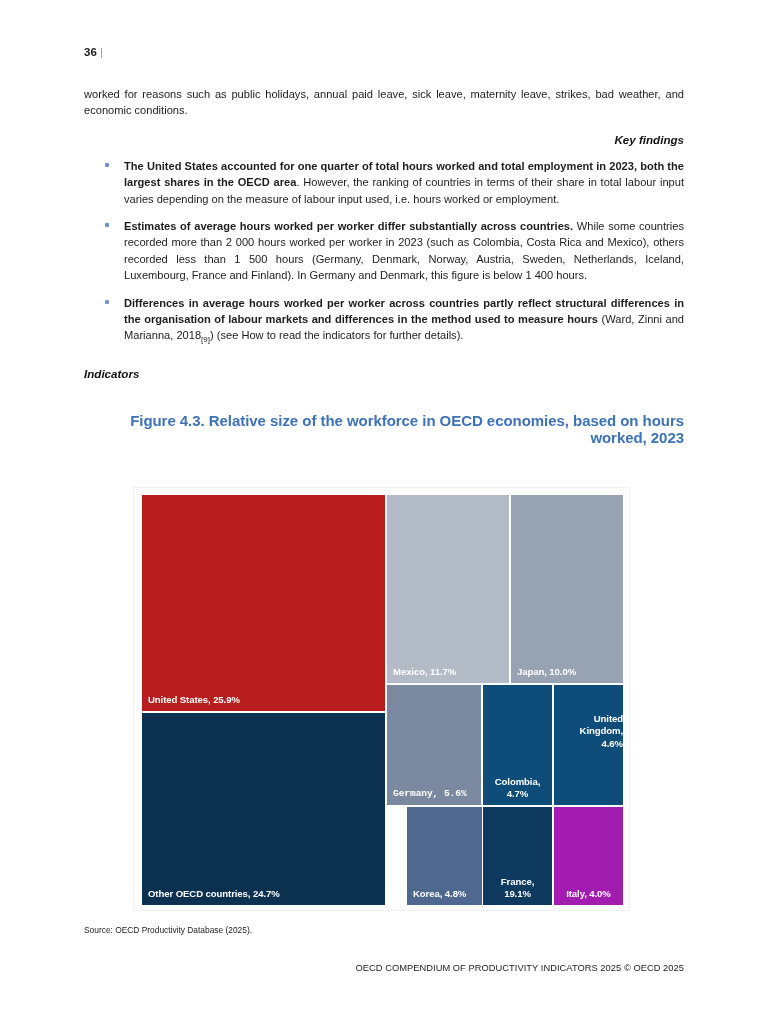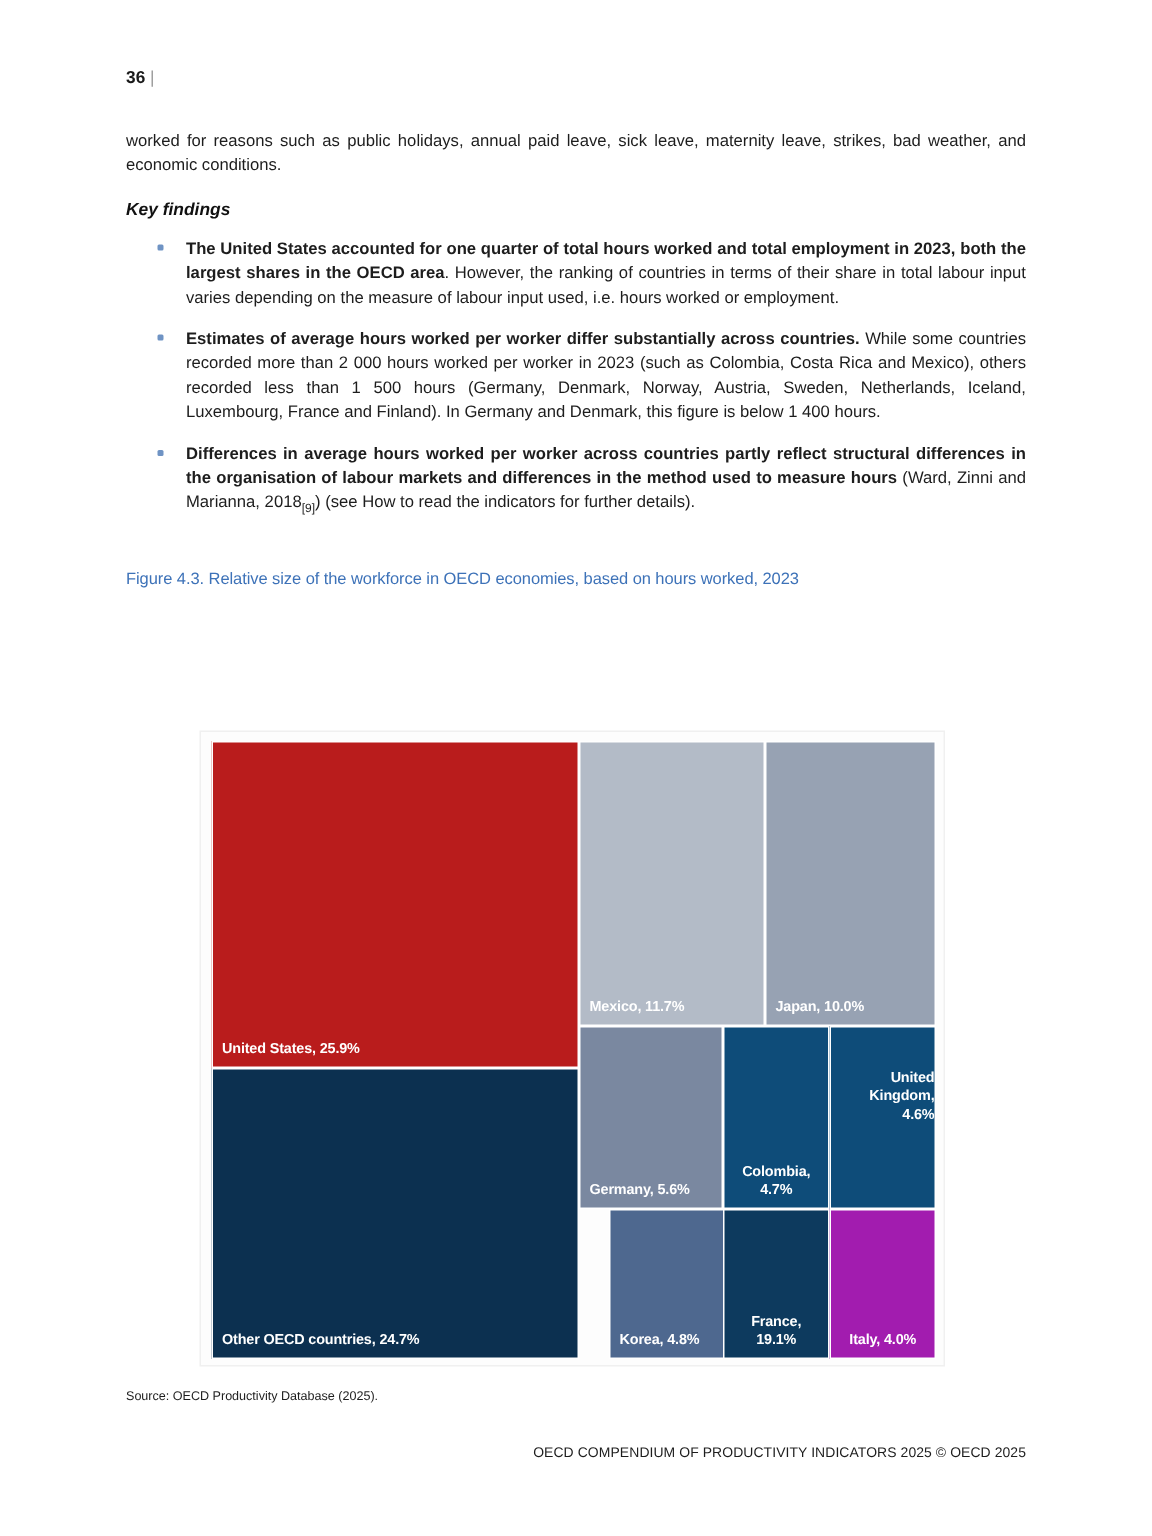--- a/index.html
+++ b/index.html
@@ -50,25 +50,26 @@
 
   p.body-para {
     margin: 0 0 14px 0;
     font-size: 11.1px;
     line-height: 16.4px;
     text-align: justify;
     color: #1d1d1d;
   }
 
   h3.section-head {
-    margin: 0 0 12px 0;
+    margin: 0 0 12px 16px;
     font-size: 11.6px;
     font-style: italic;
     font-weight: bold;
     color: #111111;
+    text-align: right;
   }
 
   ul.findings {
     list-style: none;
     margin: 0;
     padding: 0;
   }
   ul.findings > li {
     position: relative;
     padding-left: 40px;
@@ -94,24 +95,25 @@
   h3.indicators-head {
     margin: 18px 0 0 0;
     font-size: 11.6px;
     font-style: italic;
     font-weight: bold;
     color: #111111;
   }
 
   .figure-title {
     margin: 32px 0 0 0;
-    font-size: 11px;
-    font-weight: normal;
+    font-size: 15px;
+    font-weight: bold;
     color: #3d72b8;
     letter-spacing: -0.05px;
+    text-align: right;
   }
 
   
   .chart-wrap {
     position: absolute;
     left: 133px;
     top: 487px;
     width: 497px;
     height: 424px;
     background: #fdfdfd;
@@ -202,20 +204,21 @@
       <li>
         <span class="bullet-dot"></span>
         <span class="b">Estimates of average hours worked per worker differ substantially across countries.</span><span> While some countries recorded more than 2 000 hours worked per worker in 2023 (such as Colombia, Costa Rica and Mexico), others recorded less than 1 500 hours (Germany, Denmark, Norway, Austria, Sweden, Netherlands, Iceland, Luxembourg, France and Finland). In Germany and Denmark, this figure is below 1 400 hours.</span>
       </li>
       <li>
         <span class="bullet-dot"></span>
         <span class="b">Differences in average hours worked per worker across countries partly reflect structural differences in the organisation of labour markets and differences in the method used to measure hours</span><span> (Ward, Zinni and Marianna, 2018</span><span class="sub">[9]</span><span>) (see How to read the indicators for further details).</span>
       </li>
     </ul>
 
+    <h3 class="indicators-head">Indicators</h3>
 
     <div class="figure-title">Figure 4.3. Relative size of the workforce in OECD economies, based on hours worked, 2023</div>
   </div>
 
   <div class="chart-wrap">
     <div class="treemap">
 
       <div class="tile lbl-bl" style="left:0px; top:0px; width:245px; height:218px; background:#b91c1c;">
         <span class="tile-label">United States, 25.9%</span>
       </div>
@@ -225,21 +228,21 @@
       </div>
 
       <div class="tile lbl-bl" style="left:245px; top:0px; width:124px; height:190px; background:#b3bbc7;">
         <span class="tile-label">Mexico, 11.7%</span>
       </div>
 
       <div class="tile lbl-bl" style="left:369px; top:0px; width:114px; height:190px; background:#97a2b3;">
         <span class="tile-label">Japan, 10.0%</span>
       </div>
 
-      <div class="tile lbl-bl" style="left:245px; top:190px; width:96px; height:122px; background:#7a88a0;">
+      <div class="tile lbl-bl" style="left:245px; top:190px; width:96px; height:122px; background:#7a88a0;font-family:Liberation Mono, monospace;">
         <span class="tile-label">Germany, 5.6%</span>
       </div>
 
       <div class="tile lbl-bl" style="left:245px; top:312px; width:96px; height:100px; background:#4e688f;margin-left:20px;">
         <span class="tile-label">Korea, 4.8%</span>
       </div>
 
       <div class="tile lbl-cb" style="left:341px; top:190px; width:71px; height:122px; background:#0e4c79;">
         <span class="tile-label">Colombia,
 4.7%</span>

